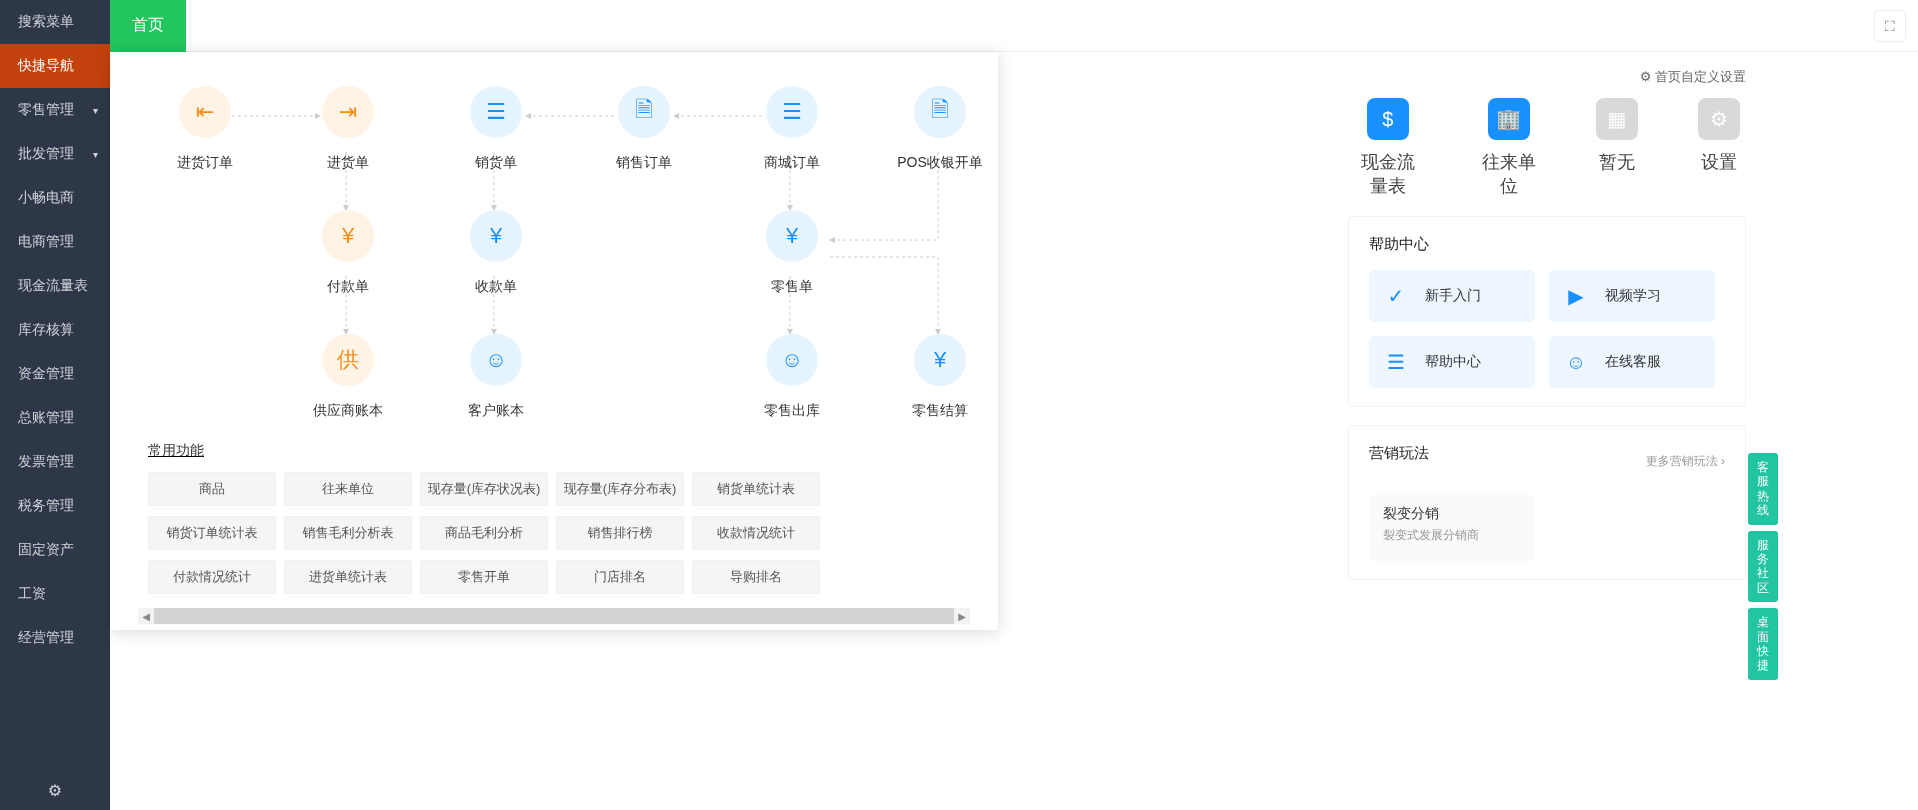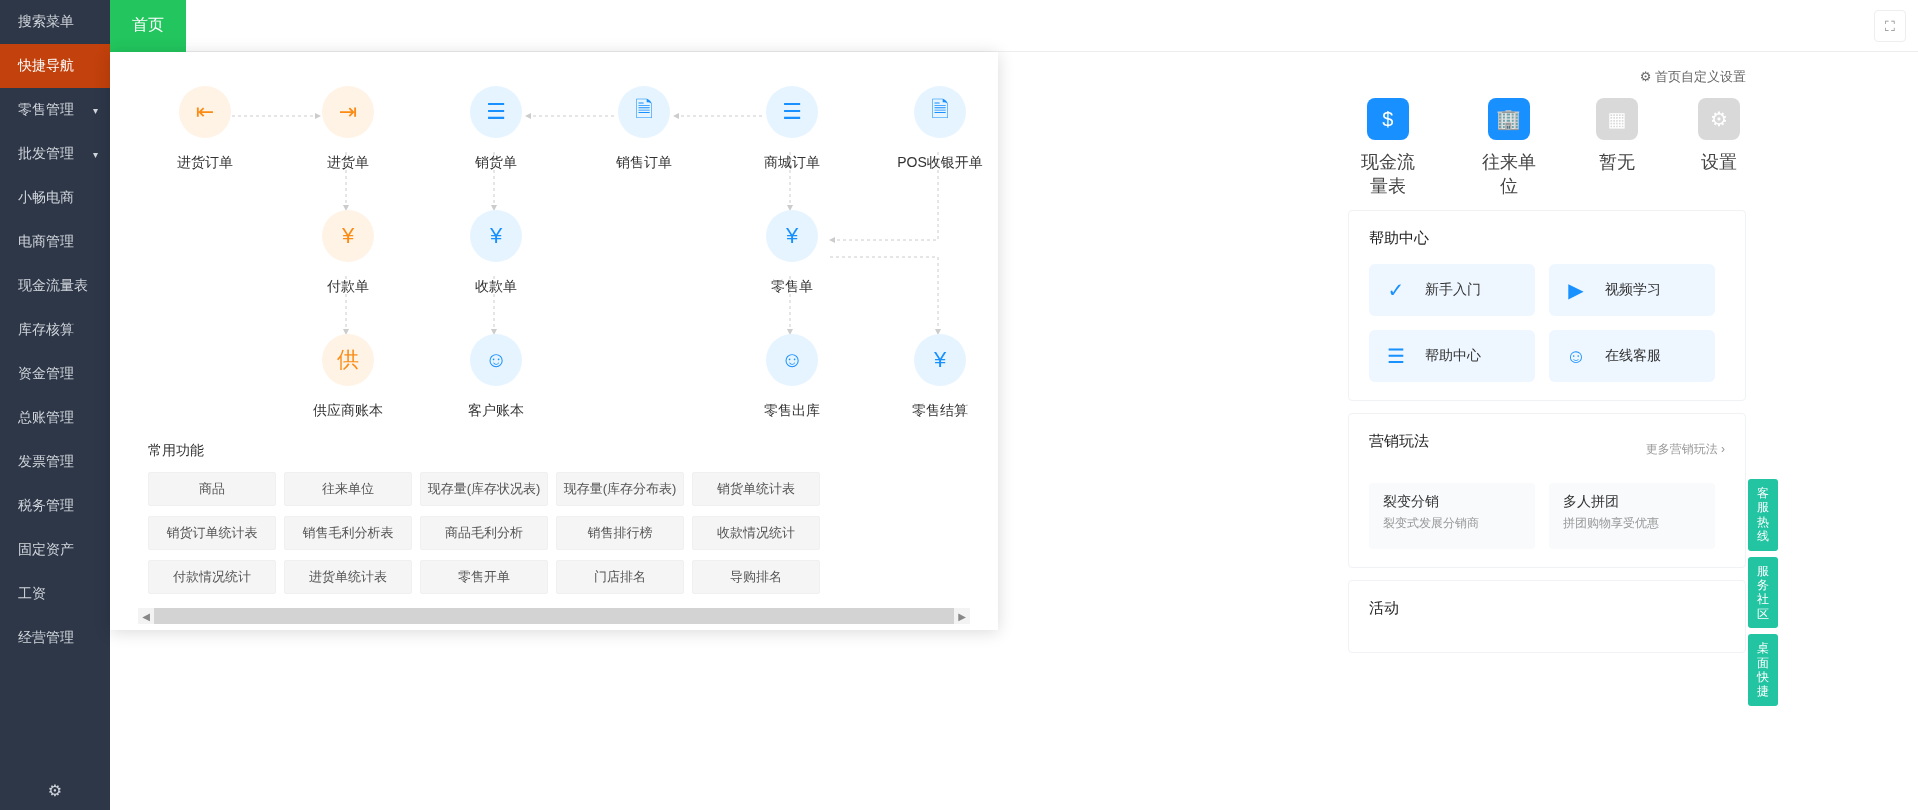--- a/index.html
+++ b/index.html
@@ -15,50 +15,50 @@
 .tab-bar .tab { height: 52px; padding: 0 22px; display: flex; align-items: center; font-size: 16px; background: #22c55e; color: #fff; }
 .fullscreen-btn { position: absolute; right: 12px; top: 10px; width: 32px; height: 32px; border:1px solid #eee; border-radius:4px; display:flex; align-items:center; justify-content:center; color:#888; font-size:14px; }
 
 .flyout { position: absolute; left: 110px; top: 52px; width: 888px; height: 578px; background: #fff; box-shadow: 0 2px 16px rgba(0,0,0,0.15); z-index: 20; }
 .flow-area { position: relative; height: 390px; }
 .flow-node { position: absolute; width: 120px; text-align: center; }
 .flow-node .circle { width: 52px; height: 52px; border-radius: 50%; margin: 0 auto 16px; display:flex; align-items:center; justify-content:center; font-size:22px; }
 .flow-node .label { font-size: 14px; color: #333; }
 .orange { background:#fff3e6; color:#fa8c16; }
 .blue   { background:#e6f4ff; color:#1890ff; }
-.reports-area { padding: 0 38px 16px; }
+.reports-area { padding: 0 38px 16px; text-decoration: underline; }
 .reports-title { font-size: 14px; color: #333; margin-bottom: 12px; }
 .report-btn { display:inline-flex; width:128px; height:34px; align-items:center; justify-content:center; background:#f5f5f5; color:#555; font-size:13px; margin:0 8px 10px 0; border-radius:2px; border:1px solid #f0f0f0; }
 .scrollbar { position:absolute; bottom:6px; left:28px; right:28px; height:16px; display:flex; align-items:center; }
 .scrollbar .arrow { width:16px; height:16px; background:#f3f3f3; display:flex; align-items:center; justify-content:center; font-size:10px; color:#888; }
 .scrollbar .track { flex:1; height:16px; background:#efefef; }
 .scrollbar .thumb { width:100%; height:100%; background:#d3d3d3; }
 
 .right-col { position:absolute; right:172px; top:68px; width:398px; }
 .custom-link { text-align:right; font-size:13px; color:#666; margin-bottom:12px; }
 .shortcut-row { display:flex; gap:60px; padding:0 6px; }
 .shortcut { text-align:center; }
 .shortcut .sicon { width:42px; height:42px; border-radius:8px; margin:0 auto 10px; display:flex; align-items:center; justify-content:center; color:#fff; font-size:20px; }
 .shortcut .slabel { font-size:18px; color:#444; }
 .sc-blue { background:#1890ff; }
 .sc-gray { background:#d9d9d9; color:#fff; }
 
-.card { border:1px solid #f0f2f5; border-radius:4px; margin-top:12px; background:#fff; padding:18px 20px; }
+.card { border:1px solid #f0f2f5; border-radius:4px; margin-top:18px; background:#fff; padding:18px 20px; }
 .card h3 { font-size:15px; font-weight:normal; color:#222; margin-bottom:16px; }
 .help-grid { display:flex; flex-wrap:wrap; gap:14px; }
 .help-item { width:166px; height:52px; background:#eef6ff; border-radius:6px; display:flex; align-items:center; padding:0 14px; gap:16px; font-size:14px; color:#333; }
 .help-item .hicon { width:26px; height:26px; display:flex; align-items:center; justify-content:center; color:#1890ff; font-size:20px; }
 .card-head { display:flex; justify-content:space-between; align-items:center; margin-bottom:16px; }
 .card-head .more { font-size:12px; color:#999; }
 .promo-grid { display:flex; flex-wrap:wrap; gap:14px; }
 .promo { width:166px; height:66px; background:#f8fafc; border-radius:4px; padding:10px 14px; }
 .promo .ptitle { font-size:14px; color:#333; margin-bottom:4px; }
 .promo .psub { font-size:12px; color:#999; }
 
-.side-tabs { position:absolute; right:140px; top:479px; width:30px; }
+.side-tabs { position:absolute; right:140px; top:453px; width:30px; }
 .side-tab { width:30px; padding:7px 4px; background:#22c4a2; color:#fff; font-size:12px; text-align:center; border-radius:3px; margin-bottom:6px; line-height:1.2; }
 
 svg.connector { position:absolute; top:0; left:0; pointer-events:none; }
 </style>
 </head>
 <body>
 
 <div class="sidebar">
   <div id="sidebar-items">
       <div class="sidebar-item">搜索菜单</div>
@@ -219,29 +219,22 @@
   <div class="card">
     <div class="card-head">
       <h3>营销玩法</h3>
       <span class="more">更多营销玩法 ›</span>
     </div>
     <div class="promo-grid" id="promo-grid">
         <div class="promo">
           <div class="ptitle">裂变分销</div>
           <div class="psub">裂变式发展分销商</div>
         </div>
-        <div class="promo">
-          <div class="ptitle">多人拼团</div>
-          <div class="psub">拼团购物享受优惠</div>
-        </div>
-      </div>
-  </div>
-
-  <div class="card">
-    <h3>活动</h3>
-  </div>
+      </div>
+  </div>
+
 </div>
 
 <div class="side-tabs" id="side-tabs">
     <div class="side-tab">客服热线</div>
     <div class="side-tab">服务社区</div>
     <div class="side-tab">桌面快捷</div>
   </div>
 
 </body></html>

